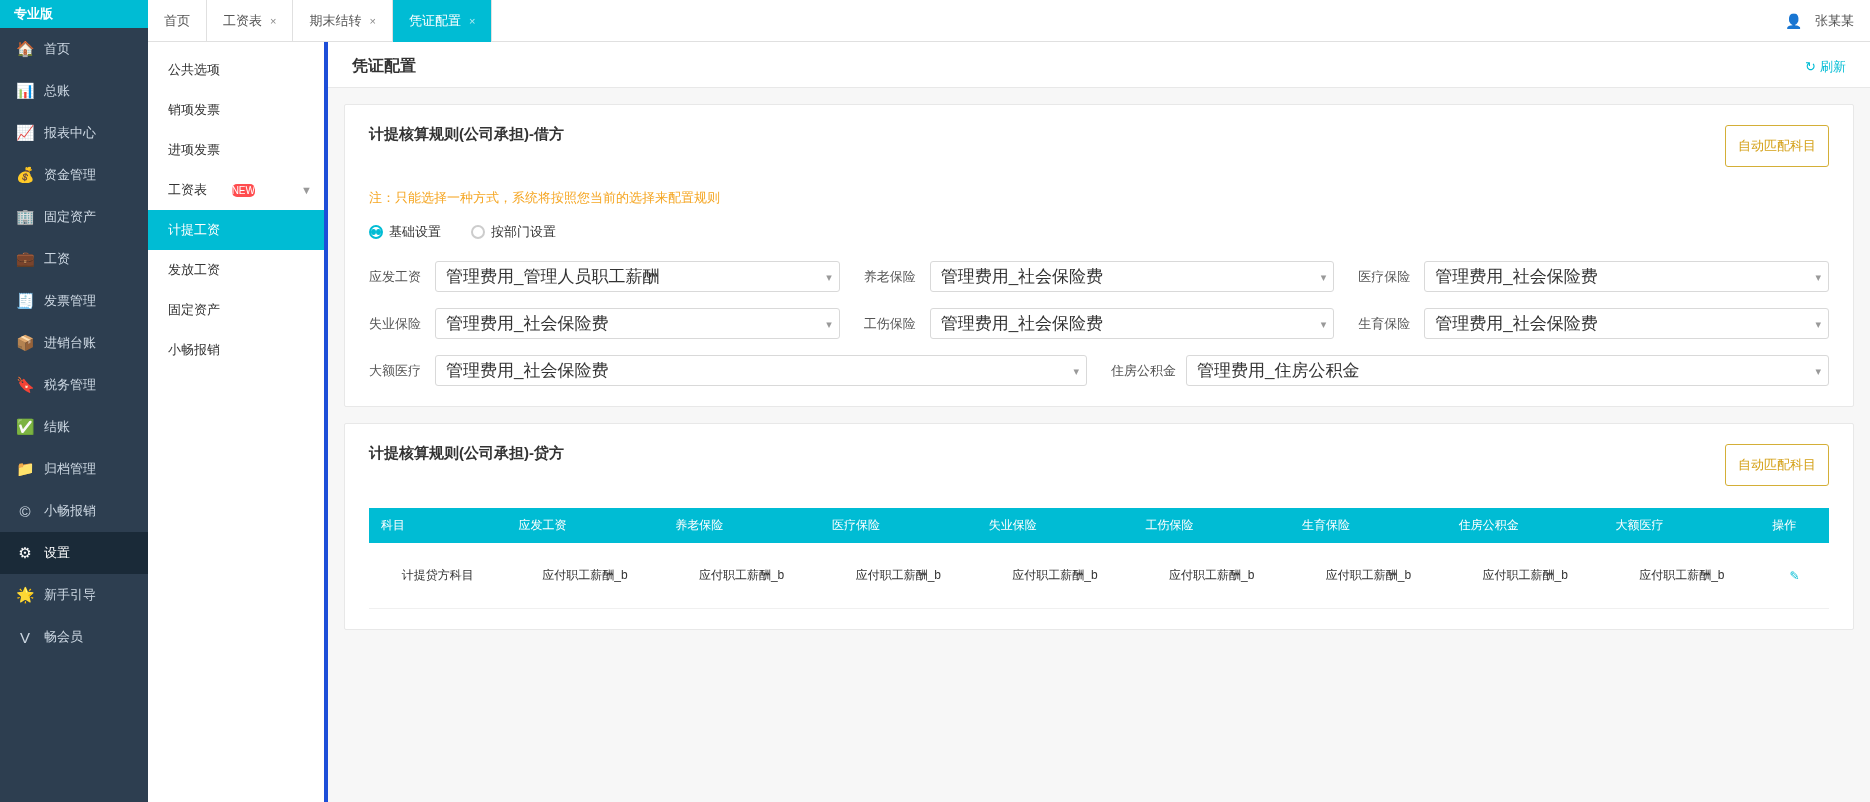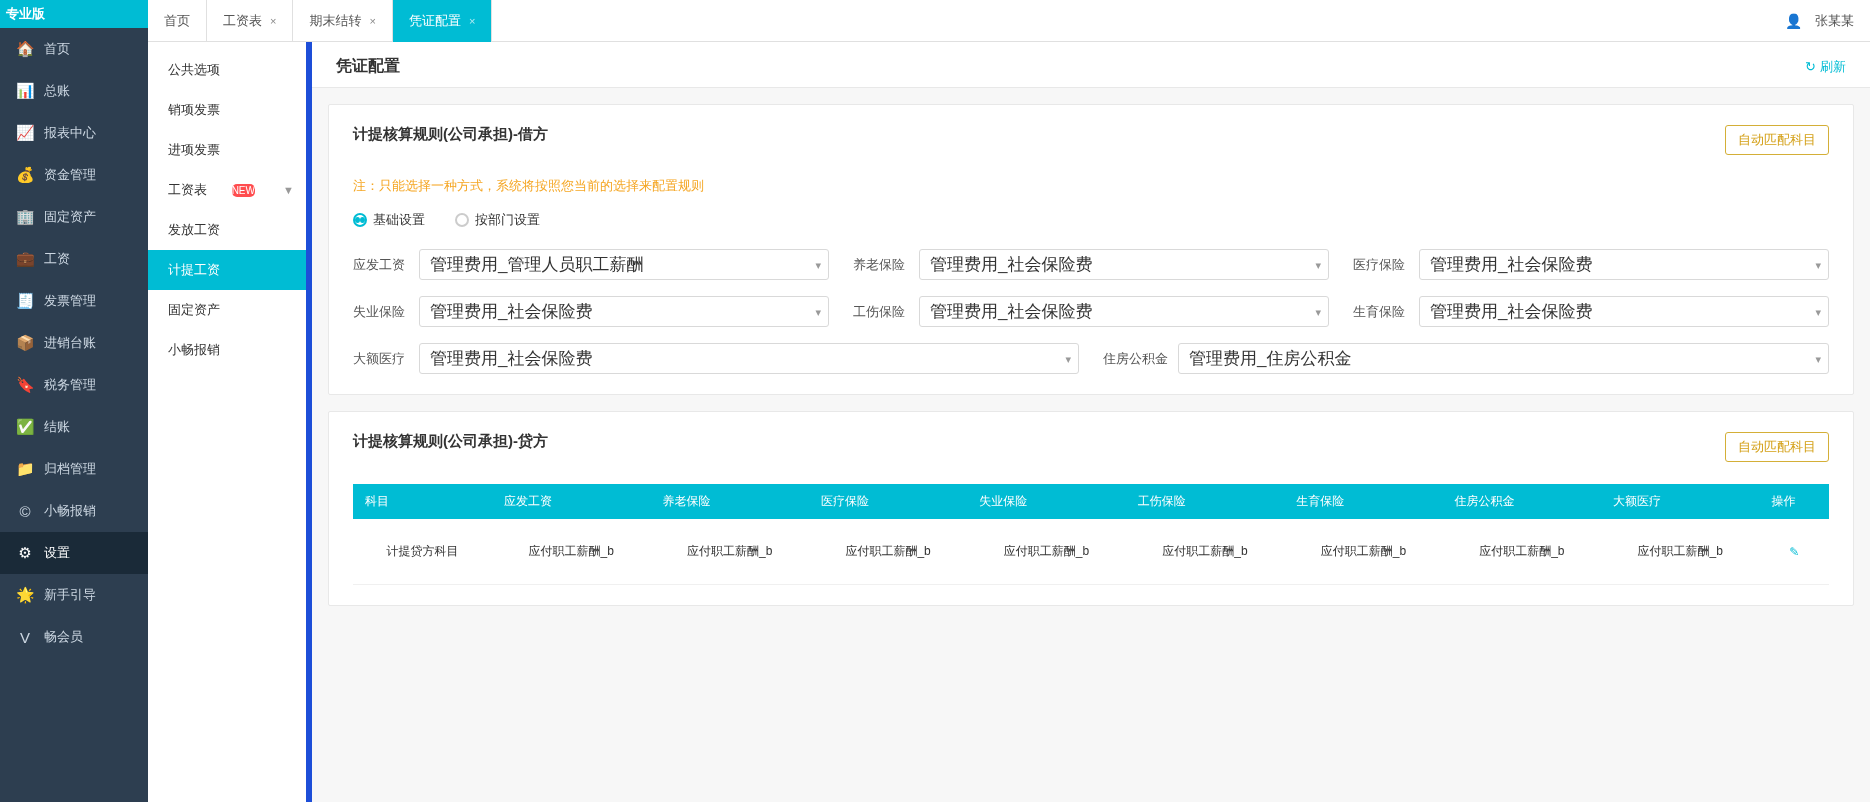--- a/index.html
+++ b/index.html
@@ -13,21 +13,21 @@
       display: flex;
       flex-direction: column;
       flex-shrink: 0;
       height: 100%;
     }
     .sidebar-logo {
       background: #00bcd4;
       color: white;
       font-size: 13px;
       font-weight: bold;
-      padding: 7px 6px;
+      padding: 7px 14px;
       height: 28px;
       display: flex;
       align-items: center;
     }
     .sidebar-item {
       display: flex;
       align-items: center;
       padding: 12px 16px;
       cursor: pointer;
       font-size: 13px;
@@ -91,23 +91,23 @@
 
     
     .content-wrap {
       display: flex;
       flex: 1;
       overflow: hidden;
     }
 
     
     .subnav {
-      width: 164px;
+      width: 180px;
       background: #fff;
-      border-right: 6px solid #1d4ed8;
+      border-right: 4px solid #1d4ed8;
       flex-shrink: 0;
       padding-top: 8px;
       overflow-y: auto;
     }
     .subnav-item {
       padding: 11px 20px;
       font-size: 13px;
       color: #333;
       cursor: pointer;
       position: relative;
@@ -263,21 +263,21 @@
       transform: translateY(-50%);
       color: #999;
       font-size: 11px;
       pointer-events: none;
     }
 
     .auto-btn {
       border: 1px solid #d4af37;
       color: #d4a017;
       background: #fff;
-      padding: 5px 12px;
+      padding: 11px 12px;
       font-size: 13px;
       border-radius: 3px;
       cursor: pointer;
       float: right;
       margin-bottom: 10px;
     }
 
     
     .table-container {
       overflow-x: auto;
@@ -420,25 +420,25 @@
         <span>销项发票</span>
       </div>
       <div class="subnav-item">
         <span>进项发票</span>
       </div>
       <div class="subnav-item">
         <span>工资表</span>
         <span class="badge-new">NEW</span>
         <span class="arrow">▼</span>
       </div>
+      <div class="subnav-item active">
+        <span>计提工资</span>
+      </div>
       <div class="subnav-item">
         <span>发放工资</span>
-      </div>
-      <div class="subnav-item active">
-        <span>计提工资</span>
       </div>
       <div class="subnav-item">
         <span>固定资产</span>
       </div>
       <div class="subnav-item">
         <span>小畅报销</span>
       </div>
     </div>
 
     <div class="page-content">

